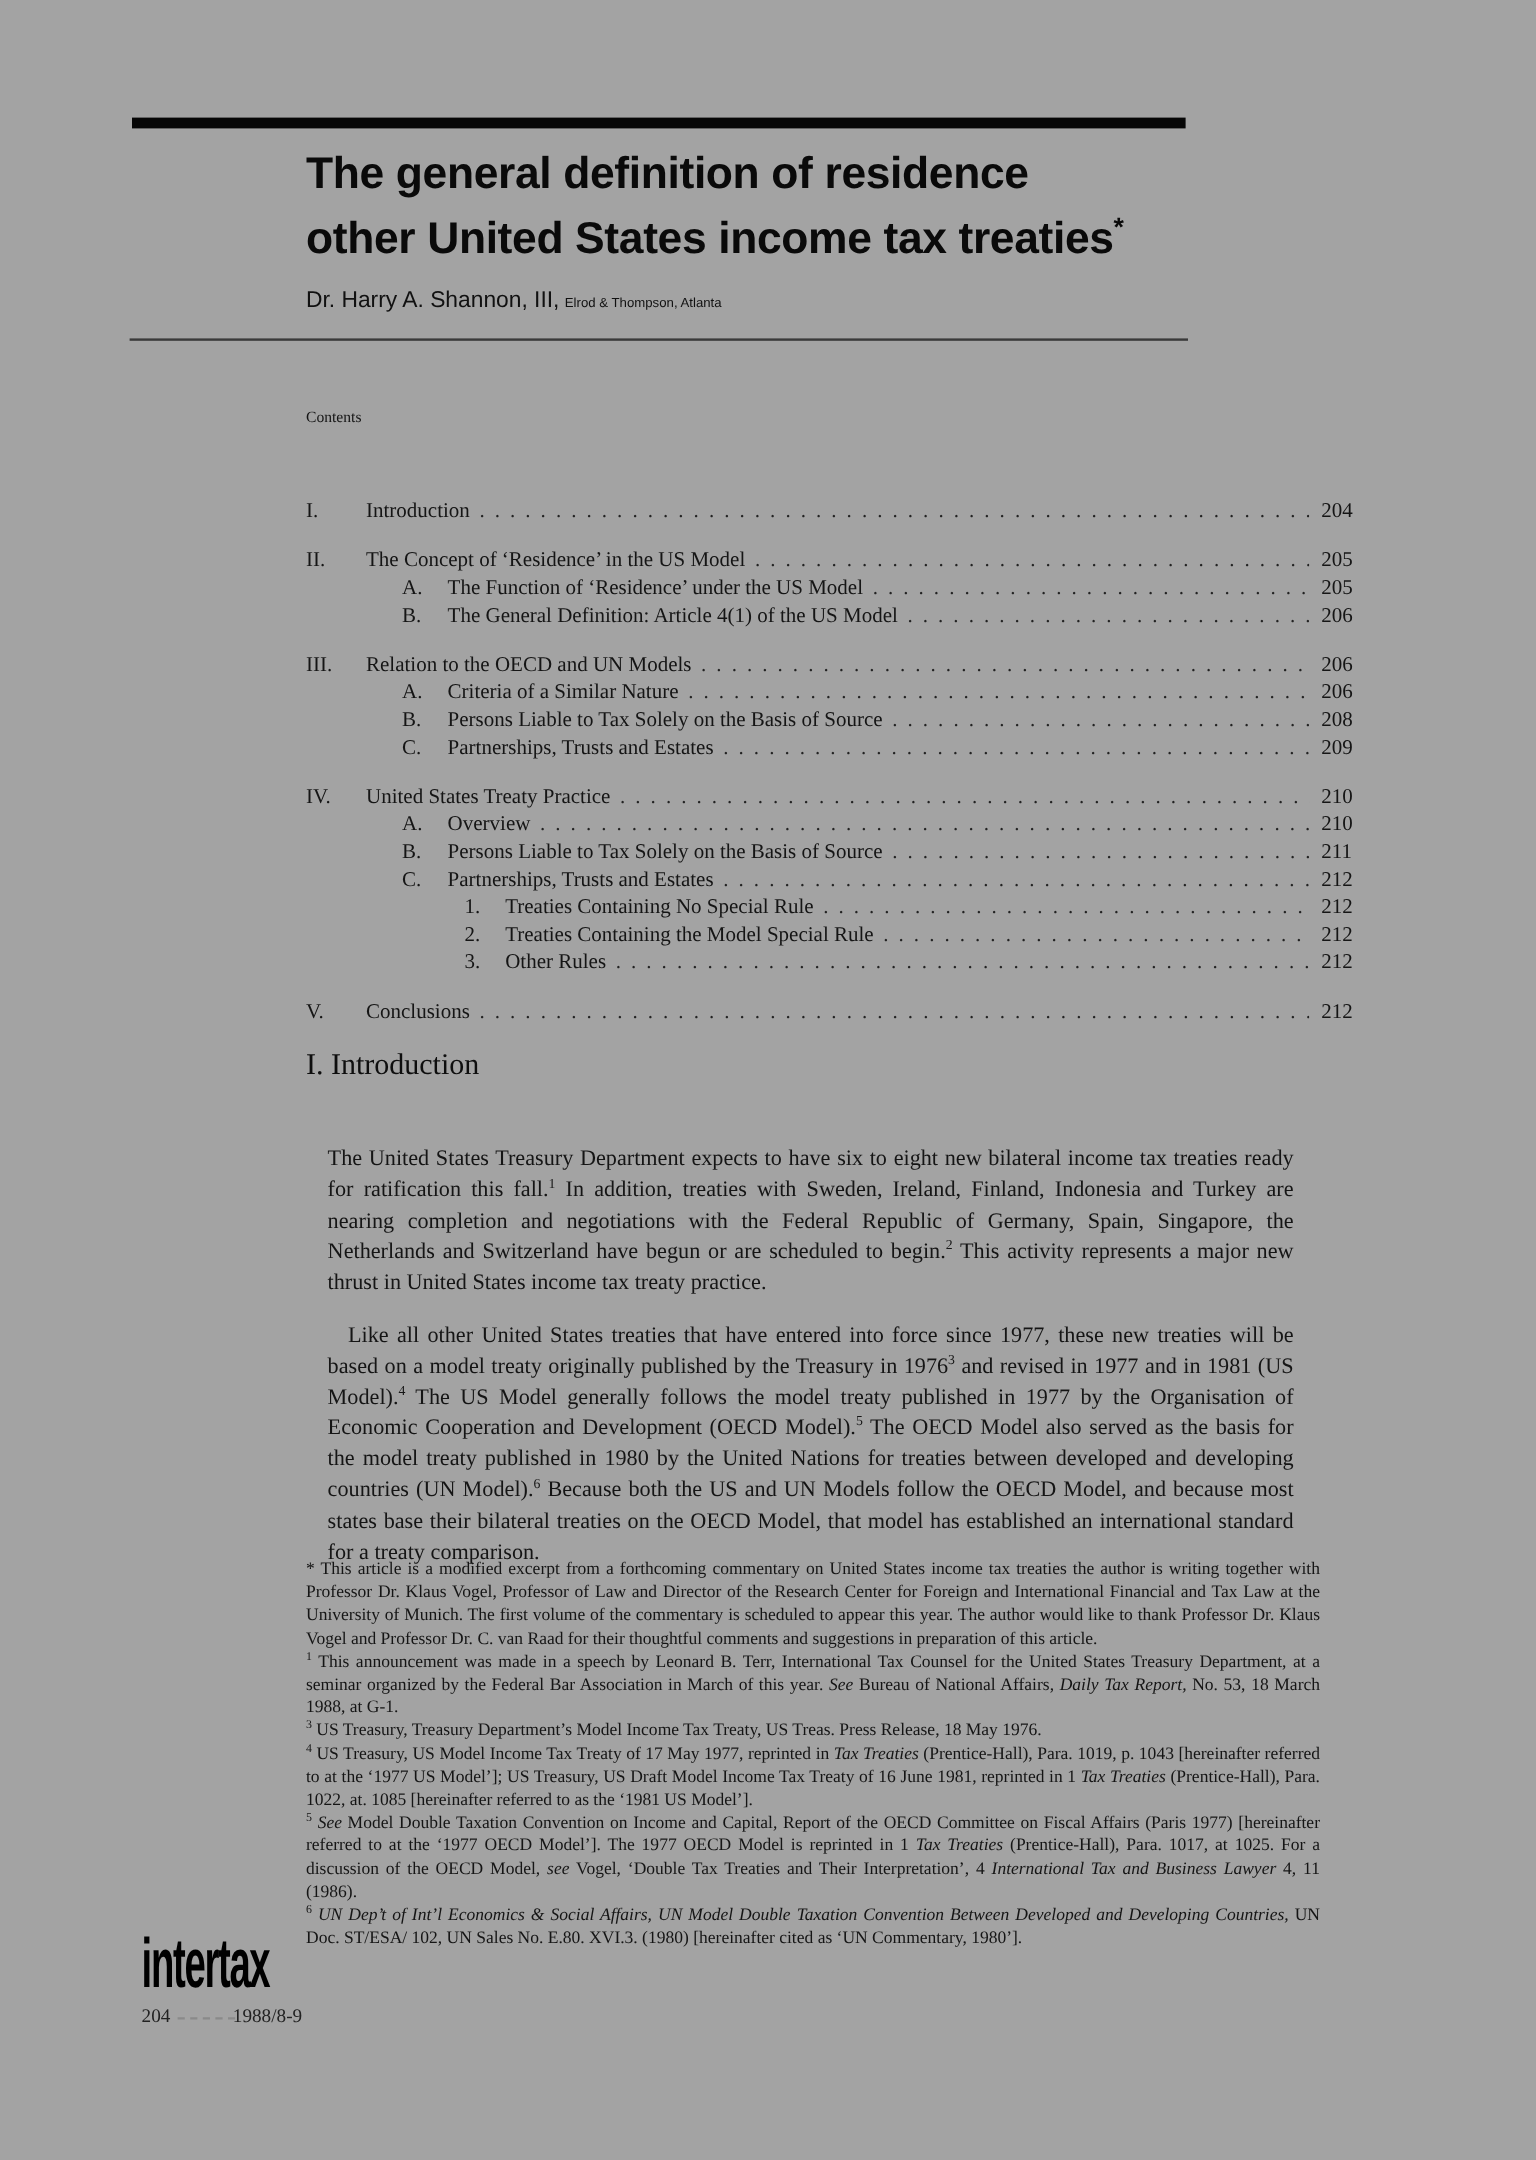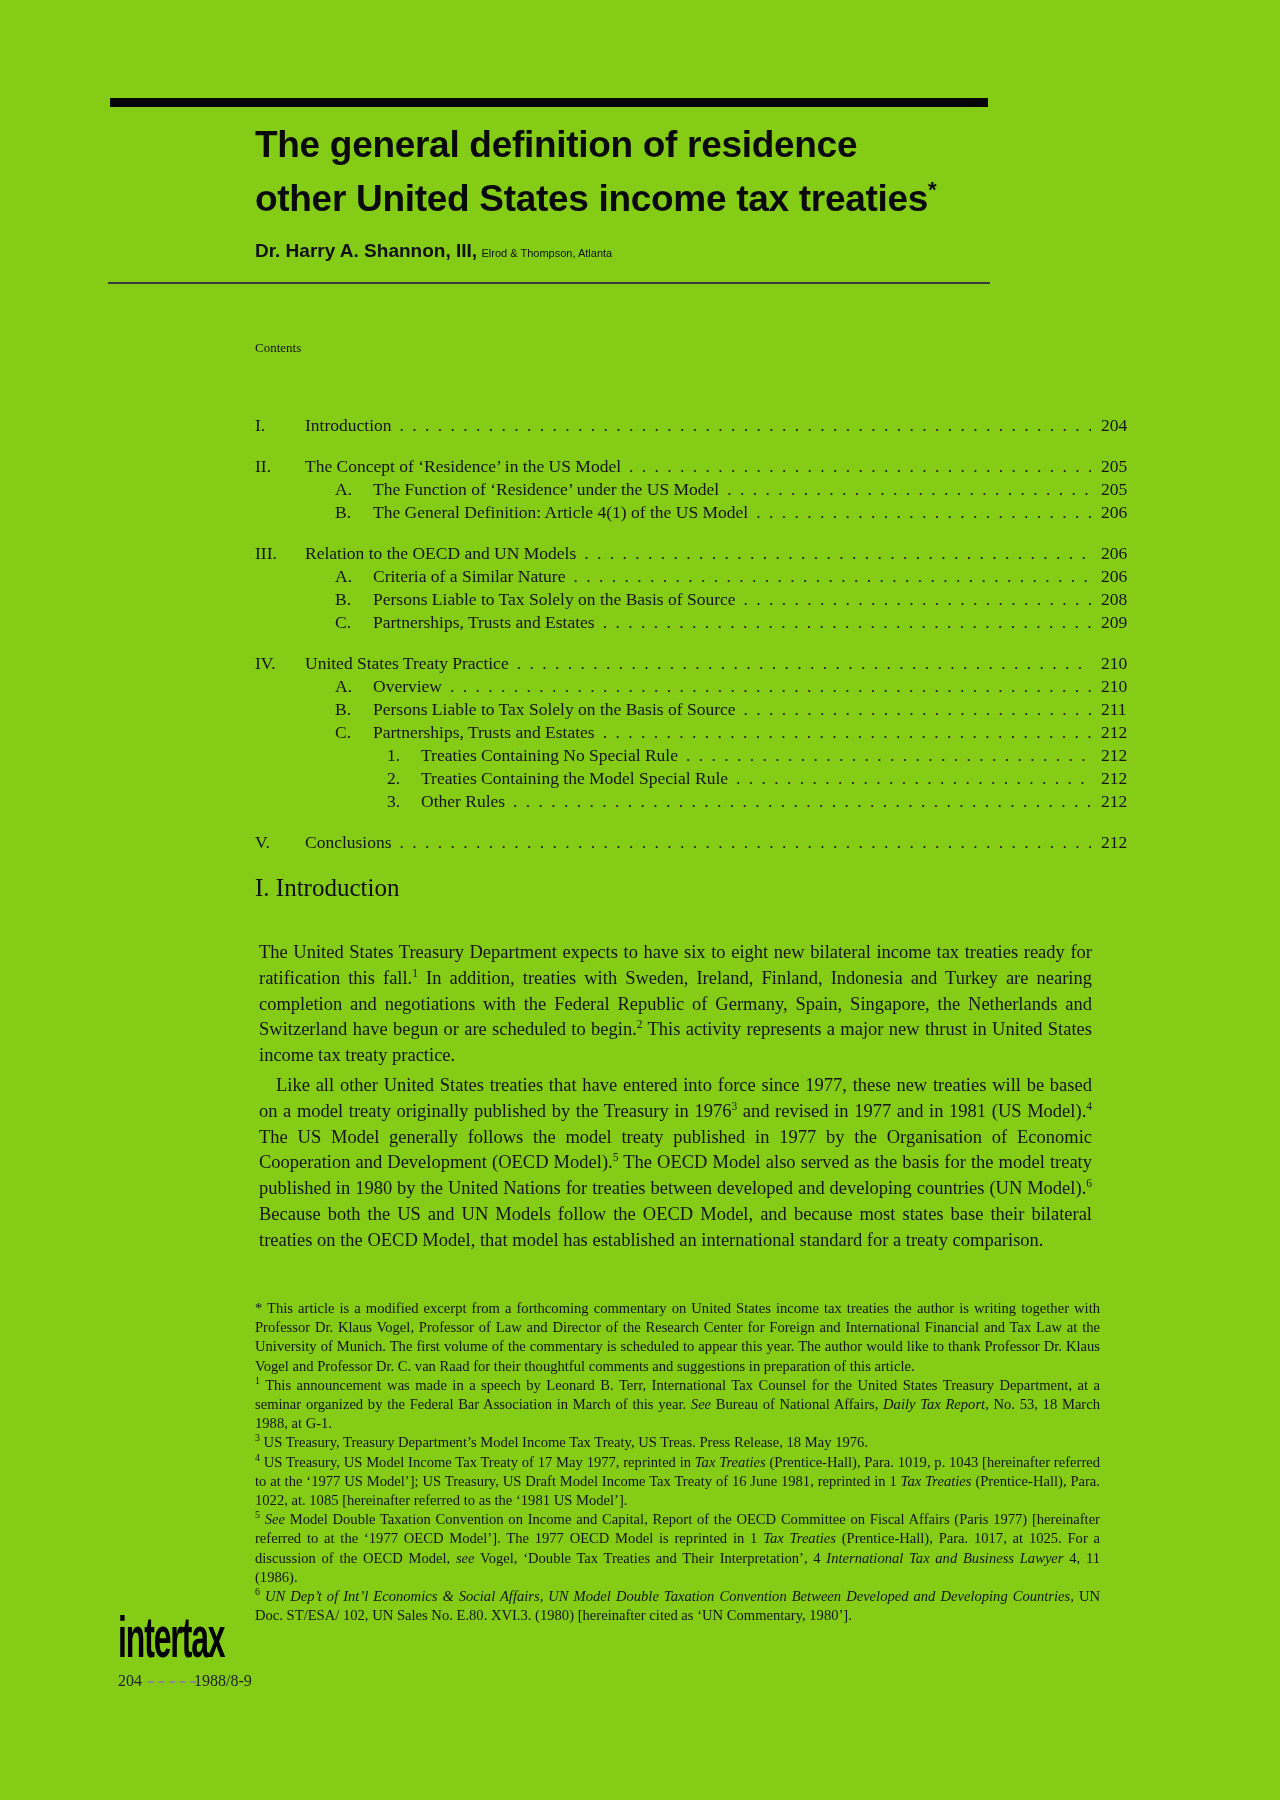--- a/index.html
+++ b/index.html
@@ -1,20 +1,20 @@
 <!DOCTYPE html>
 <html><head>
 <meta charset="utf-8">
 <style>
   html, body { margin: 0; padding: 0; background: #e8e8e8; }
   .page {
     position: relative;
     width: 1280px;
     height: 1800px;
-    background: #84cc16;
+    background: #a3a3a3;
     color: #151515;
     font-family: "Liberation Serif", serif;
     overflow: hidden;
   }
   
   .top-bar {
     position: absolute;
     left: 110px; top: 98px;
     width: 878px; height: 9px;
     background: #060606;
@@ -33,21 +33,21 @@
     margin: 0;
   }
   .title sup { font-size: 60%; vertical-align: 14px; }
   
   .author {
     position: absolute;
     left: 255px; top: 240px;
     font-family: "Liberation Sans", sans-serif;
     color: #111;
   }
-  .author .author-name { font-size: 19px; font-weight: bold; }
+  .author .author-name { font-size: 19px; }
   .author .author-affil { font-size: 11px; }
   .thin-rule {
     position: absolute;
     left: 108px; top: 282px;
     width: 882px; height: 2px;
     background: #3a3a3a;
   }
   .contents-heading {
     position: absolute;
     left: 255px; top: 340px;
@@ -99,21 +99,21 @@
   }
   
   .body-text {
     position: absolute;
     left: 255px; top: 936px;
     width: 841px;
     font-size: 18.5px;
     line-height: 25.8px;
     text-align: justify;
   }
-  .body-text p { margin: 4px; }
+  .body-text p { margin: 18px; }
   .body-text p.indented { text-indent: 17px; }
   .body-text sup { font-size: 62%; line-height: 0; }
   
   .footnotes {
     position: absolute;
     left: 255px; top: 1299px;
     width: 845px;
     font-size: 14.6px;
     line-height: 19.2px;
     text-align: justify;

